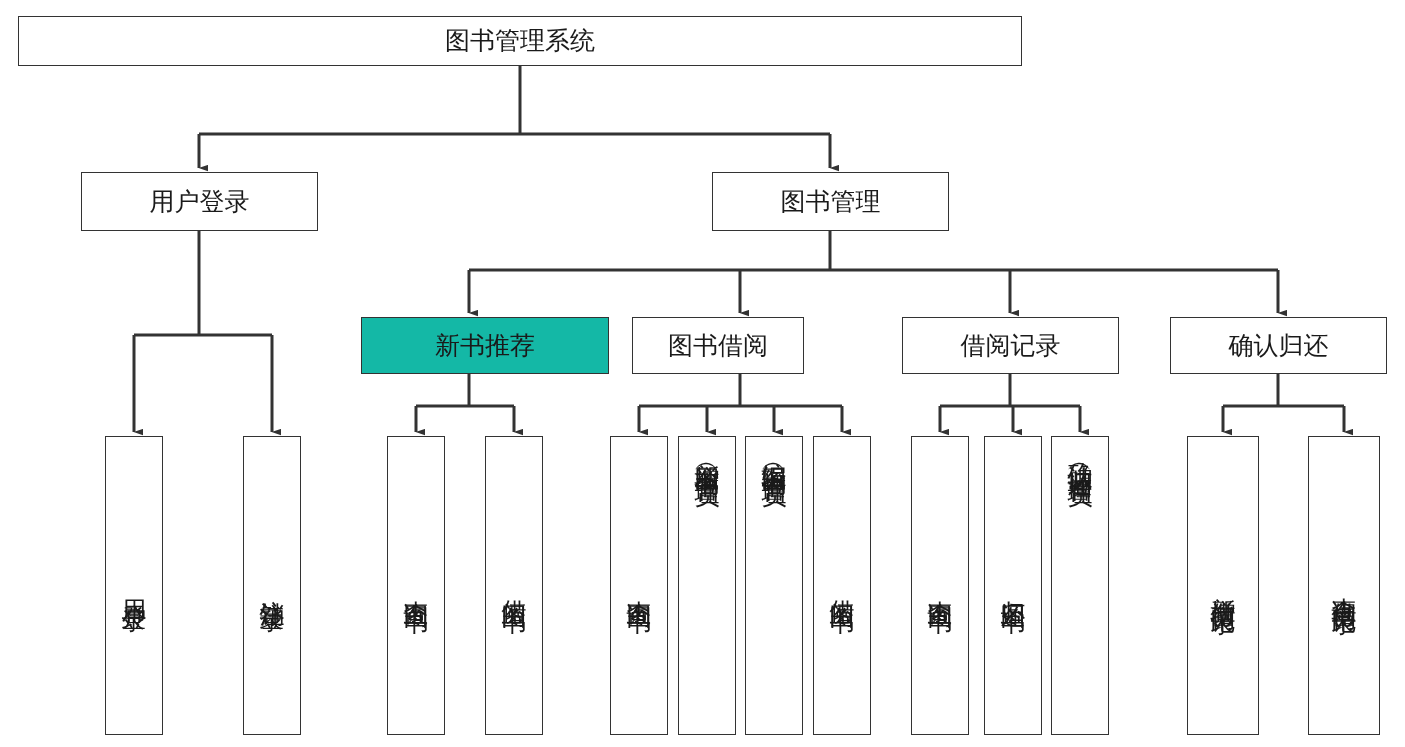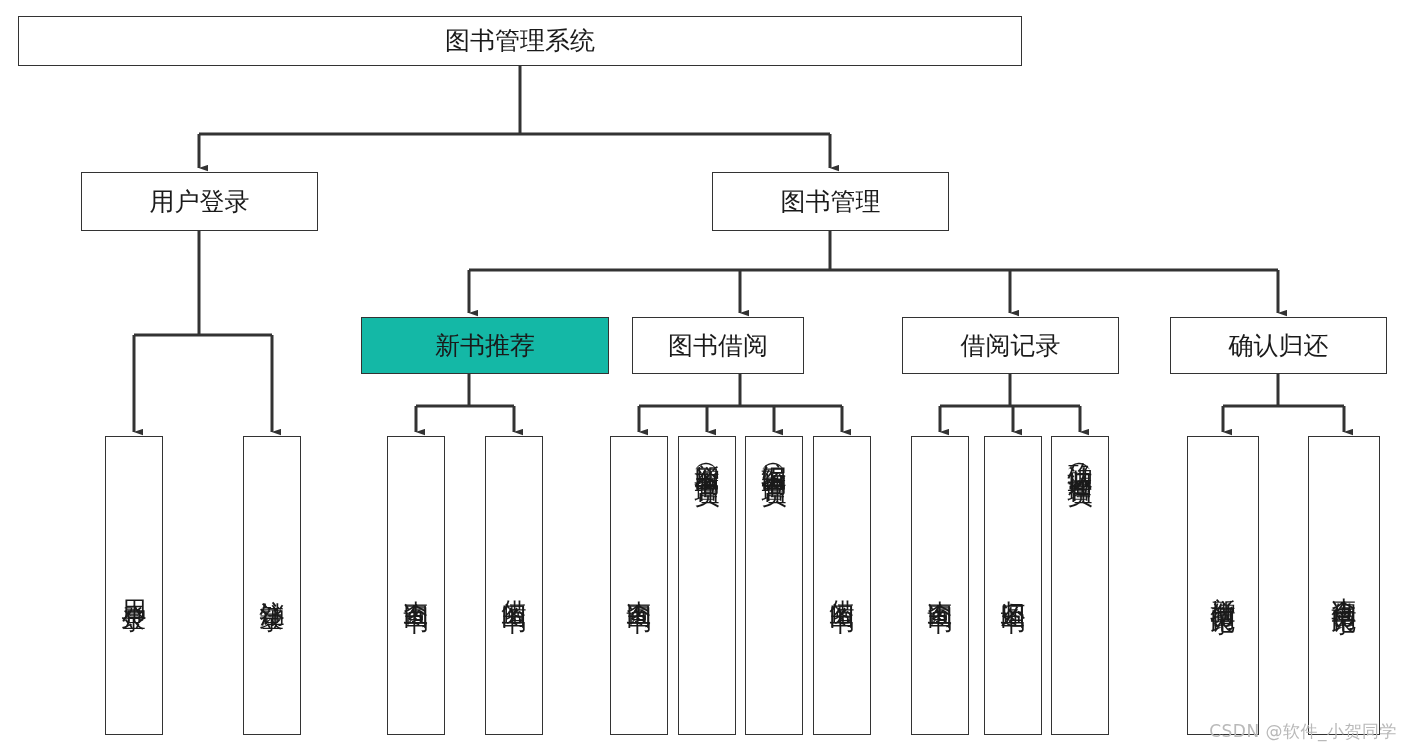--- a/index.html
+++ b/index.html
@@ -175,14 +175,13 @@
         <span class="node-label" style="color: rgb(26, 26, 26);">确认归还（管理员）</span>
       </div>
       <div class="node-box vertical centered" style="left: 1187px; top: 436px; width: 72px; height: 299px; border-color: rgb(51, 51, 51); background: rgb(255, 255, 255);">
         <span class="node-label" style="color: rgb(26, 26, 26);">新增借阅记录</span>
       </div>
       <div class="node-box vertical centered" style="left: 1308px; top: 436px; width: 72px; height: 299px; border-color: rgb(51, 51, 51); background: rgb(255, 255, 255);">
         <span class="node-label" style="color: rgb(26, 26, 26);">查询借阅记录</span>
       </div>
     </div>
 
-  <div id="watermark">CSDN @软件_小贺同学</div>
 </div>
 
 </body></html>

